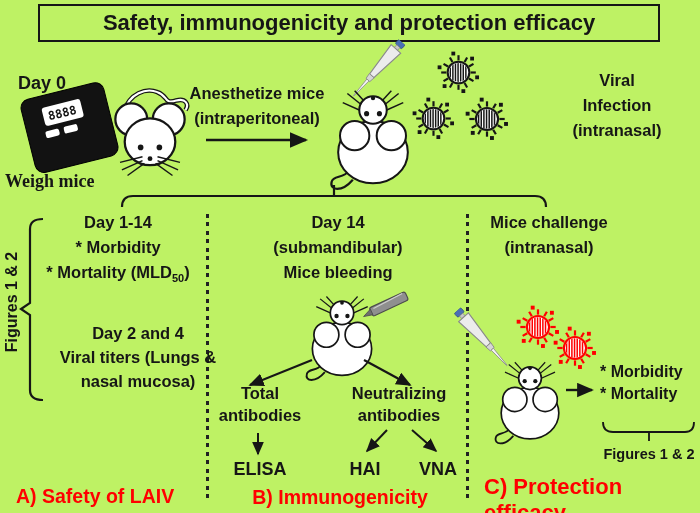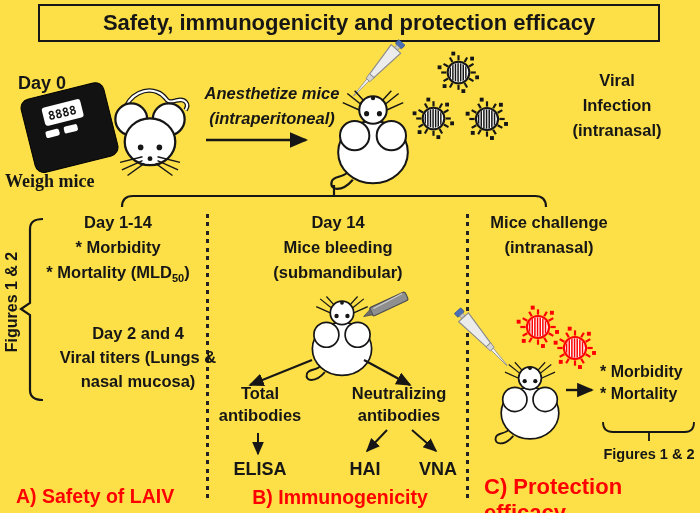--- a/index.html
+++ b/index.html
@@ -1,17 +1,17 @@
 <!DOCTYPE html>
 <html><head>
 <meta charset="utf-8">
 <style>
   html,body{margin:0;padding:0;background:#fff;}
   #stage{
-    position:relative;width:700px;height:513px;background:#fde047;overflow:hidden;
+    position:relative;width:700px;height:513px;background:#bef264;overflow:hidden;
     font-family:"Liberation Sans",sans-serif;font-weight:700;color:#161616;
   }
   .abs{position:absolute;}
   .ctr{text-align:center;}
   .t17{font-size:16.5px;line-height:25px;}
   .t18{font-size:18px;}
   .red{color:#FF0000;}
   #title-box{
     left:38px;top:4px;width:618px;height:34px;border:2.5px solid #161616;
     display:flex;align-items:center;justify-content:center;font-size:22px;
@@ -138,21 +138,21 @@
         <path d="M 42 82 L 18 88"></path>
           <path d="M 42 86 L 20 96"></path>
           <path d="M 44 89 L 26 102"></path>
         <path d="M 58 82 L 82 88"></path>
           <path d="M 58 86 L 80 96"></path>
           <path d="M 56 89 L 74 102"></path>
       </g>
     </svg>
   </div>
 
-  <div class="abs ctr t17" style="left:197px;top:81px;width:150px;font-style:italic;">
+  <div class="abs ctr t17" style="left:182px;top:81px;width:150px;">
     <div>Anesthetize mice</div>
     <div>(intraperitoneal)</div>
   </div>
 
   <div class="abs" style="left:360px;top:32px;transform:rotate(42deg);">
     <svg width="32" height="78" viewBox="0 0 36 110">
         <use href="#sym-pipette"></use>
       </svg>
   </div>
   <div class="abs" style="left:327px;top:88px;">
@@ -195,22 +195,22 @@
   </div>
   <div class="abs ctr" style="left:32px;top:321px;width:172px;font-size:16.5px;line-height:24px;padding-left:20px;">
     <div>Day 2 and 4</div>
     <div>Viral titers (Lungs &amp;</div>
     <div>nasal mucosa)</div>
   </div>
   <div class="abs red" style="left:16px;top:485px;font-size:19.5px;">A) Safety of LAIV</div>
 
   <div class="abs ctr t17" style="left:240px;top:210px;width:196px;">
     <div>Day 14</div>
+    <div>(submandibular)</div>
     <div>Mice bleeding</div>
-    <div>(submandibular)</div>
   </div>
   <div class="abs" style="left:303px;top:294px;">
     <svg width="78" height="94" viewBox="0 0 100 120">
         <use href="#sym-mouse-top"></use>
       </svg>
   </div>
   <div class="abs" style="left:360px;top:296px;transform:rotate(-25deg);">
     <svg width="54" height="21" viewBox="0 0 70 26">
         <use href="#sym-lancet"></use>
       </svg>

